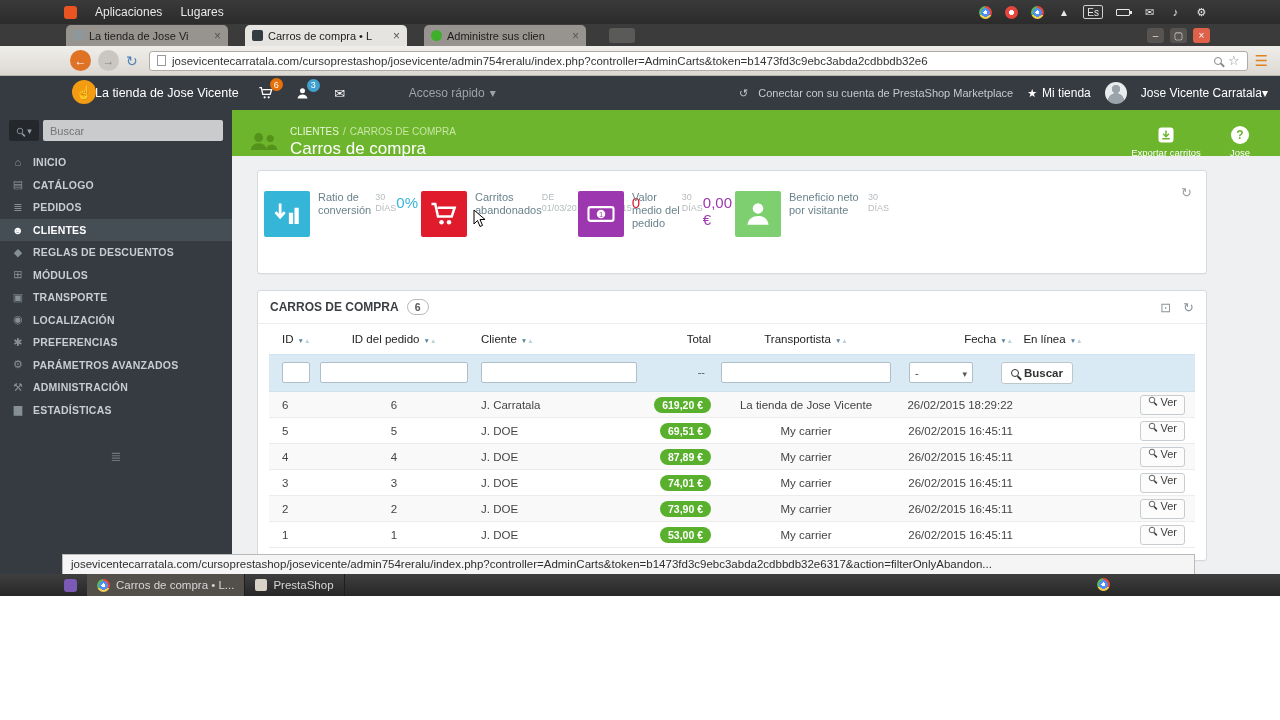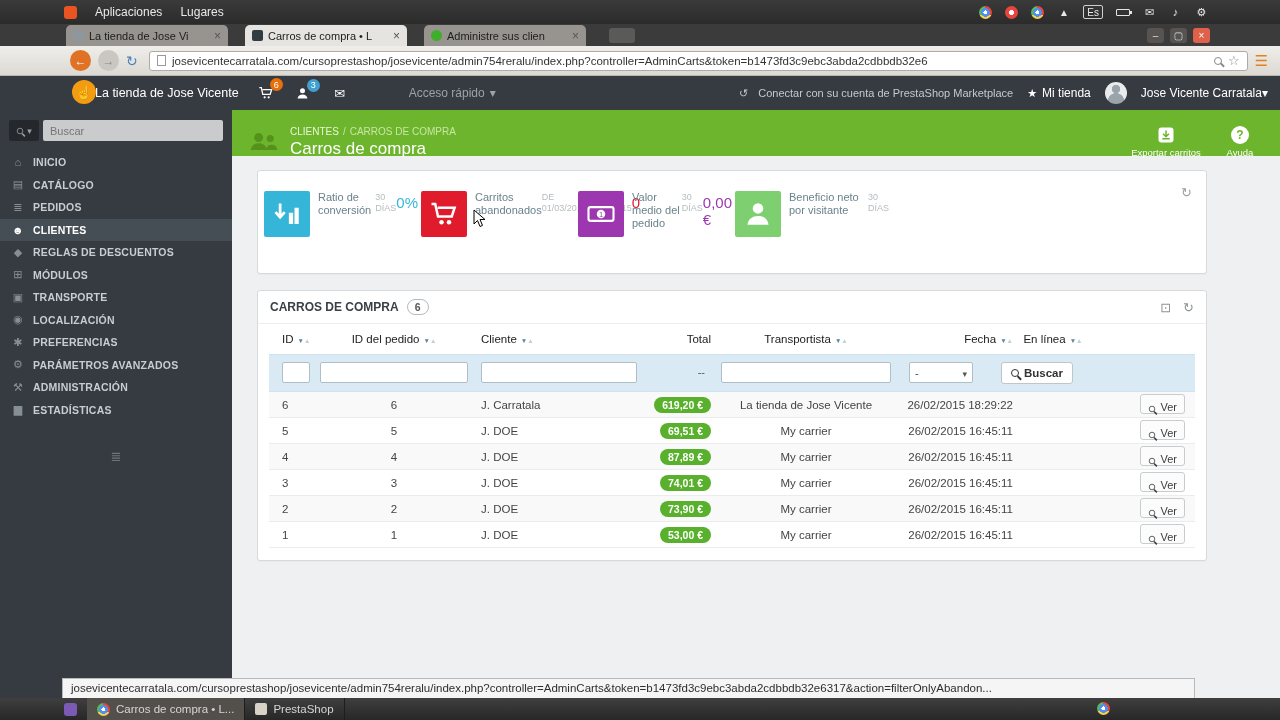--- a/index.html
+++ b/index.html
@@ -4,21 +4,21 @@
 <style>
   :root{
     --ps-green:#6cb52c; --ps-dark:#363a41;
     --kpi-blue:#35b6d9; --kpi-red:#df1b2c; --kpi-purple:#9d37b0; --kpi-green:#7ecf70;
     --badge-green:#59b02c; --badge-orange:#e8700a; --badge-blue:#41a0d0;
     --filter-bg:#d9eaf5;
   }
   *{box-sizing:border-box;margin:0;padding:0}
   html,body{margin:0}
   body{font-family:"Liberation Sans",sans-serif}
-  .screen{position:relative;width:1280px;height:720px;overflow:hidden;background:#fef9c3}
+  .screen{position:relative;width:1280px;height:596px;overflow:hidden;background:#fef9c3}
 
   
   .ubar{position:absolute;top:0;left:0;right:0;height:24px;background:linear-gradient(#3a3a3a,#2b2b2b);display:flex;align-items:center;color:#e9e9e9;font-size:12px;padding-left:64px}
   .app-ic{width:13px;height:13px;border-radius:3px;background:#e95420;margin-right:9px;flex:none}
   .umenu{padding:0 9px;line-height:24px;cursor:default}
   .utray{margin-left:auto;display:flex;align-items:center;gap:13px;padding-right:72px}
   .tray-ic{display:inline-flex;align-items:center;justify-content:center;min-width:13px;height:15px;font-size:11px;color:#e8e8e8}
   [data-name="chrome-icon"]{display:inline-block;width:13px;height:13px;border-radius:50%;background:radial-gradient(circle,#fff 0 2px,#4f8ef5 2px 4.2px,rgba(0,0,0,0) 4.4px),conic-gradient(#e8453c 0 120deg,#f7d14c 120deg 240deg,#58b95c 240deg 360deg)}
   [data-name="screen-recorder-icon"]{display:inline-block;width:13px;height:13px;border-radius:50%;background:radial-gradient(circle,#fff 0 2.4px,#e8453c 2.5px)}
   [data-name="network-icon"]{font-size:10px}
@@ -168,21 +168,21 @@
   .d-row{display:flex;justify-content:flex-end;gap:2px;margin-bottom:4px;align-items:center}
   .d-in{width:68px}
   .cal-btn{width:22px;height:21px;border:1px solid #aebfc9;background:#e8e8e8;border-radius:2px;display:flex;align-items:center;justify-content:center}
   .cal{display:inline-block;width:11px;height:10px;border:1px solid #777;border-top:3px solid #777;border-radius:1px;background:#fff}
   .f-select{display:inline-flex;width:64px;height:21px;border:1px solid #aebfc9;background:#fff;border-radius:2px;align-items:center;justify-content:space-between;padding:0 5px;font-size:11px;color:#444}
   .f-select .caret::before{color:#555;font-size:9px}
   .search-btn{height:22px;border:1px solid #bfc6ca;background:#fff;border-radius:3px;font-size:11.5px;font-weight:bold;color:#333;display:inline-flex;align-items:center;gap:5px;padding:0 9px;cursor:pointer}
   .rows div.tr{height:26px;align-items:center;font-size:11.5px;color:#444;border-bottom:1px solid #ececec}
   .rows div.tr:nth-of-type(odd){background:#f9f9f9}
   .pill{display:inline-block;background:var(--badge-green);color:#fff;border-radius:10px;padding:2px 8px;font-size:10.5px;font-weight:bold}
-  .btn-ver{height:20px;border:1px solid #c6ccd0;background:#fcfcfc;border-radius:3px;display:inline-flex;align-items:flex-end;gap:4px;font-size:11px;color:#3c3c3c;padding:0 7px;cursor:pointer}
+  .btn-ver{height:20px;border:1px solid #c6ccd0;background:#fcfcfc;border-radius:3px;display:inline-flex;align-items:flex-start;gap:4px;font-size:11px;color:#3c3c3c;padding:0 7px;cursor:pointer}
   .btn-ver .mag{transform:scale(.8)}
 
   
   .statusbar{position:absolute;left:62px;bottom:0;width:1133px;height:20px;background:#f5f5f5;border:1px solid #b9b9b9;border-bottom:none;font-size:11.5px;color:#2e2e2e;line-height:18px;padding:0 8px;white-space:nowrap;overflow:hidden;z-index:30}
   .taskbar{position:absolute;left:0;right:0;bottom:0;height:22px;background:linear-gradient(#3f3f3f,#272727);display:flex;align-items:center;padding-left:64px;color:#d6d6d6;font-size:11.5px}
   .wl-ic{width:13px;height:13px;background:#7b5ab5;border-radius:3px;margin-right:10px;flex:none}
   .task{display:flex;align-items:center;gap:6px;height:100%;padding:0 10px;border-right:1px solid #1e1e1e;max-width:218px;cursor:pointer}
   .task.active{background:#53504c}
   .task-t{white-space:nowrap;overflow:hidden}
   .ps-ic{width:12px;height:12px;background:#d8d3c6;border-radius:2px;flex:none}
@@ -390,21 +390,21 @@
                     <rect x="3" y="3" width="18" height="18" rx="3.5" fill="#fff"></rect>
                     <path class="g-stroke" d="M12 6.5v7M8.5 10.5l3.5 3.5 3.5-3.5M7.5 16.5h9" stroke-width="1.8" fill="none"></path>
                   </svg>
               </span>
               <span data-name="export-carts-label">Exportar carritos</span>
             </a>
             <a class="gh-btn narrow" data-name="help-button">
               <span class="gh-btn-ic">
                   <span class="help-ic" data-name="help-icon"></span>
                 </span>
-              <span data-name="help-label">Ayuda</span>
+              <span data-name="help-label">Jose</span>
             </a>
           </div>
         </div>
 
         <div class="content" data-name="page-content">
 
           <section class="panel kpi-panel" data-name="kpi-panel">
             <div class="kpi" data-name="kpi-conversion-rate">
               <span class="kpi-ic kpi-blue" data-name="conversion-rate-icon">
                 <svg viewBox="0 0 24 24">

